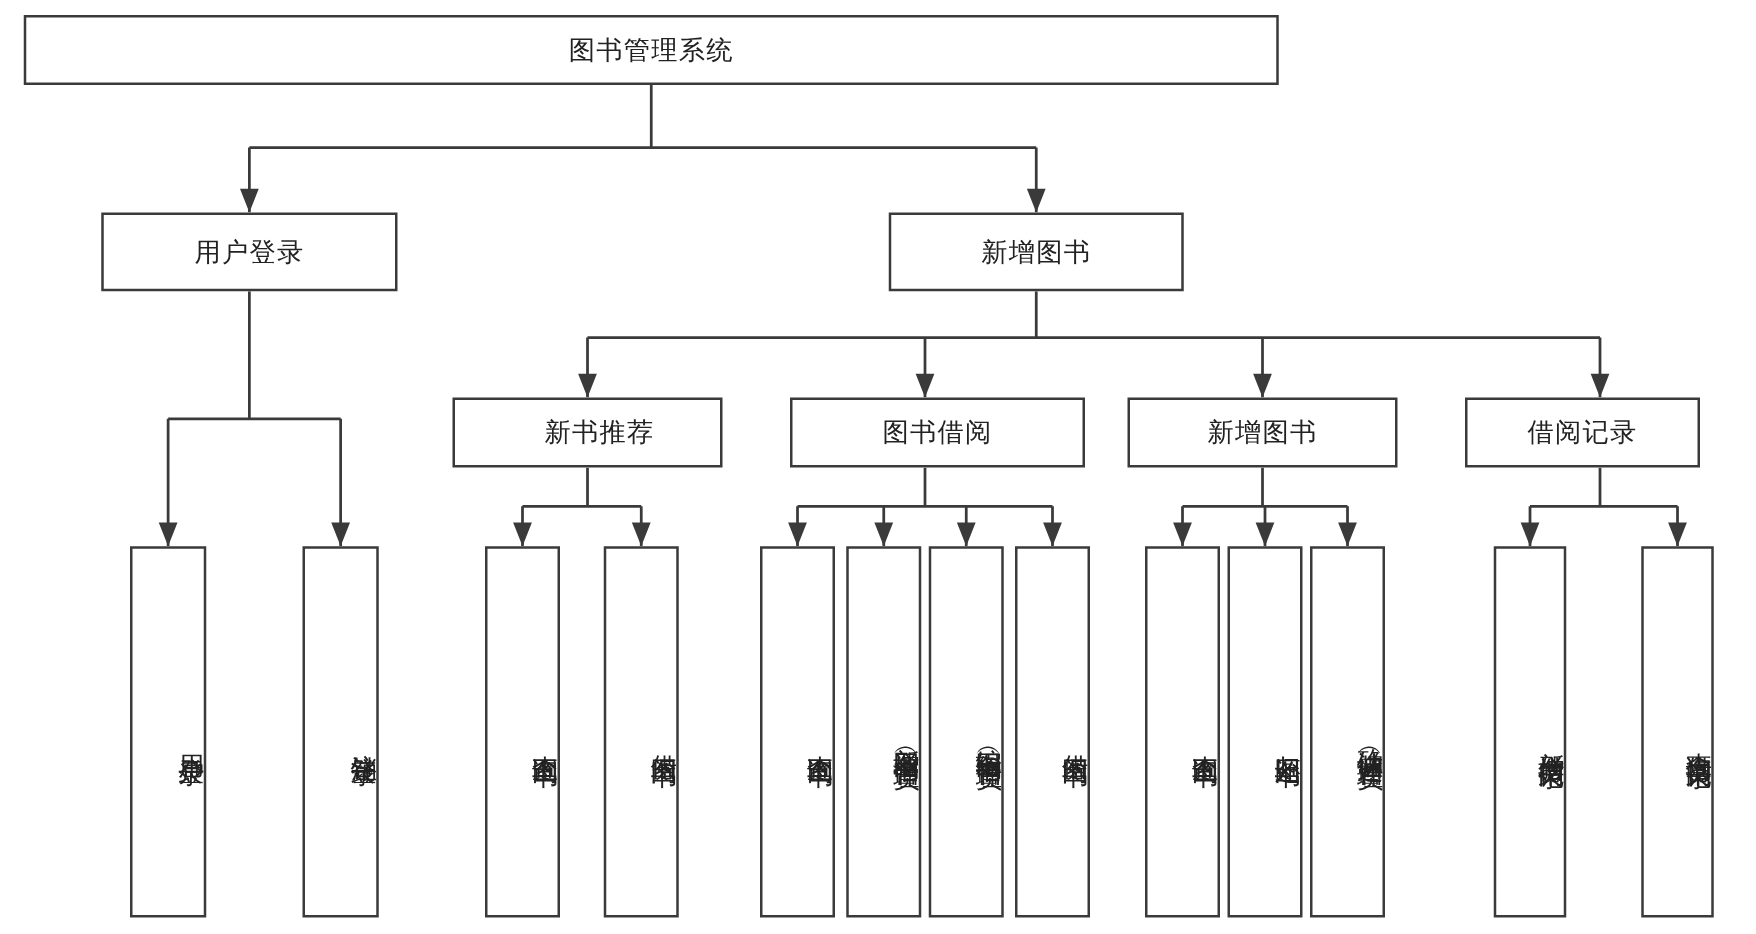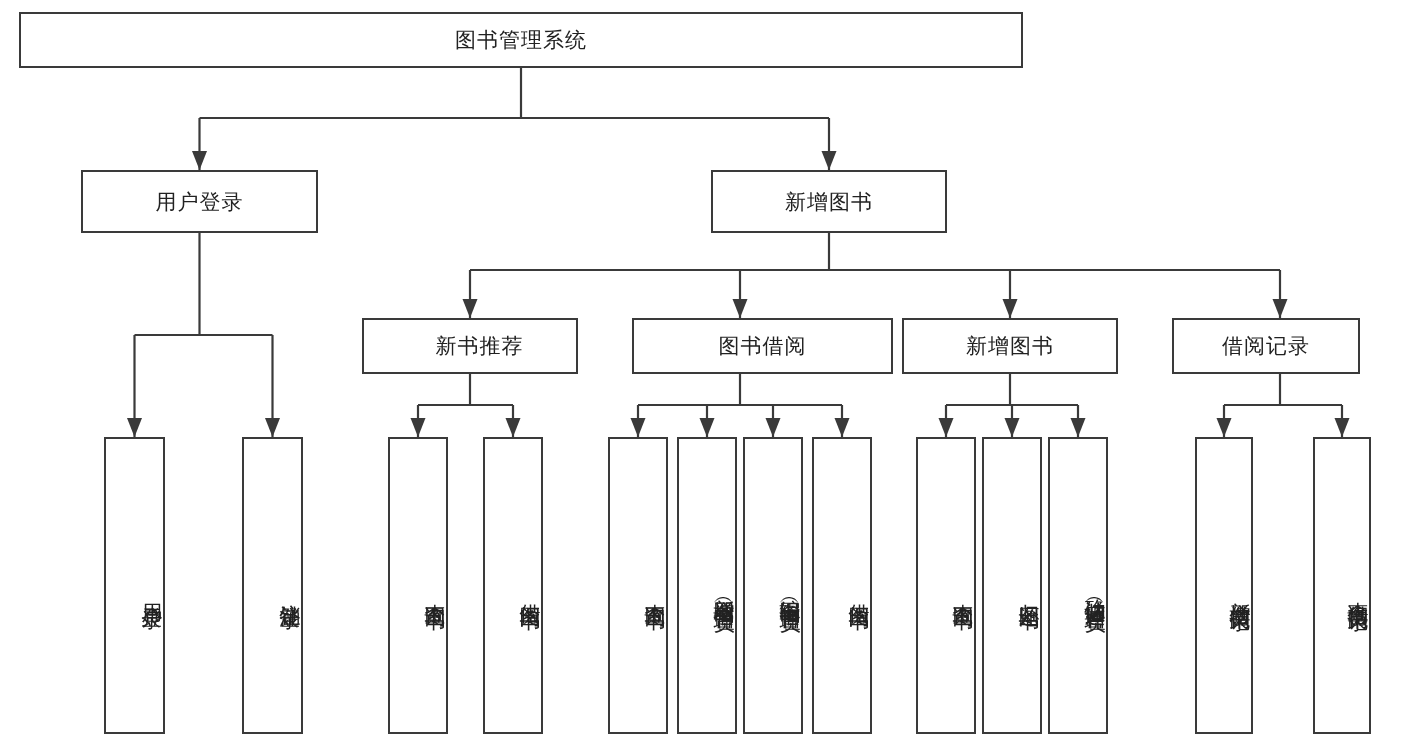--- a/index.html
+++ b/index.html
@@ -124,21 +124,21 @@
       </div>
       <div class="node horiz" style="left: 81px; top: 170px; width: 237px; height: 63px; border-color: rgb(58, 58, 58); color: rgb(34, 34, 34);">
         <span class="node-label">用户登录</span>
       </div>
       <div class="node horiz" style="left: 711px; top: 170px; width: 236px; height: 63px; border-color: rgb(58, 58, 58); color: rgb(34, 34, 34);">
         <span class="node-label">新增图书</span>
       </div>
       <div class="node horiz" style="left: 362px; top: 318px; width: 216px; height: 56px; border-color: rgb(58, 58, 58); color: rgb(34, 34, 34); padding-left: 19px;">
         <span class="node-label">新书推荐</span>
       </div>
-      <div class="node horiz" style="left: 632px; top: 318px; width: 261px; height: 56px; border-color: rgb(58, 58, 58); color: rgb(34, 34, 34);">
+      <div class="node horiz" style="left: 632px; top: 318px; width: 236px; height: 56px; border-color: rgb(58, 58, 58); color: rgb(34, 34, 34);">
         <span class="node-label">图书借阅</span>
       </div>
       <div class="node horiz" style="left: 902px; top: 318px; width: 216px; height: 56px; border-color: rgb(58, 58, 58); color: rgb(34, 34, 34);">
         <span class="node-label">新增图书</span>
       </div>
       <div class="node horiz" style="left: 1172px; top: 318px; width: 188px; height: 56px; border-color: rgb(58, 58, 58); color: rgb(34, 34, 34);">
         <span class="node-label">借阅记录</span>
       </div>
       <div class="node vert" style="left: 104px; top: 437px; width: 61px; height: 297px; border-color: rgb(58, 58, 58); color: rgb(34, 34, 34);">
         <span class="node-label">用户登录</span>

